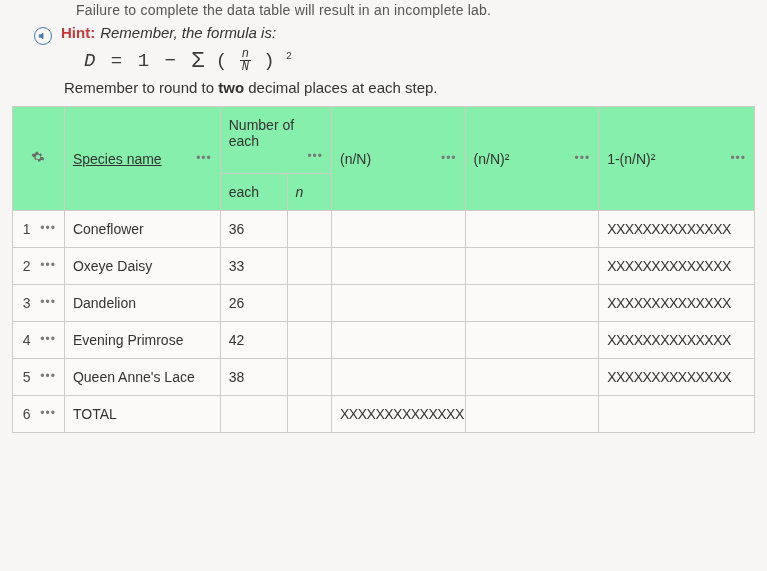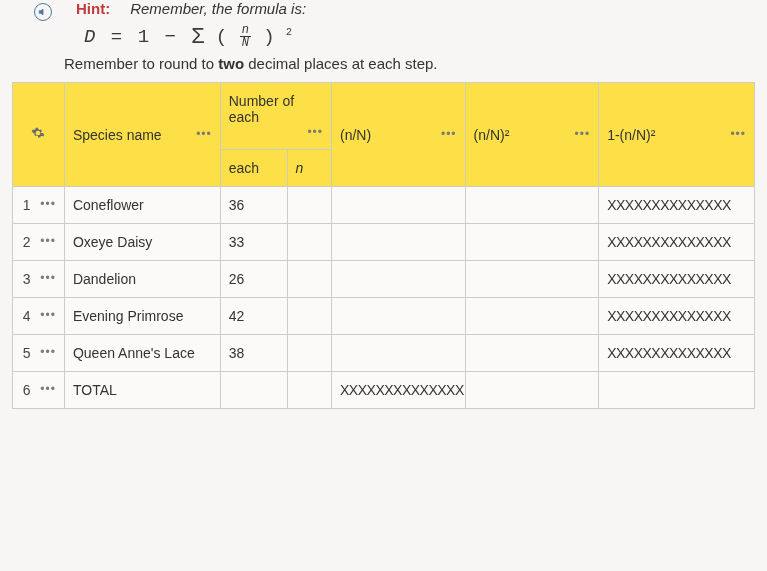--- a/index.html
+++ b/index.html
@@ -14,21 +14,21 @@
     .container { padding: 0 12px; }
     .top-note {
       font-size: 14px;
       color: #555;
       padding: 2px 0 6px 64px;
       letter-spacing: 0.2px;
     }
     .hint-row {
       display: flex;
       align-items: baseline;
-      gap: 20px;
+      gap: 5px;
       padding-left: 22px;
       font-size: 15px;
       text-align: right;
     }
     .speaker-icon {
       width: 18px; height: 18px;
       border: 1.5px solid #4a7aa6;
       border-radius: 50%;
       display: inline-flex;
       align-items: center; justify-content: center;
@@ -72,21 +72,21 @@
     }
     th, td {
       border: 1px solid #cfccc7;
       padding: 10px 8px;
       text-align: left;
       vertical-align: middle;
       color: #333;
       overflow: hidden;
       white-space: nowrap;
     }
-    th { font-weight: 500; background: #fde047; }
+    th { font-weight: 500; background: #86efac; }
     .gear-cell { text-align: center; }
     .gear-icon svg { width: 14px; height: 14px; }
     .dots {
       color: #7a7a7a;
       font-size: 12px;
       letter-spacing: 1px;
       float: right;
       margin-left: 4px;
     }
     .rownum-cell { text-align: center; white-space: nowrap; }
@@ -98,20 +98,21 @@
     col.c-nn { width: 18%; }
     col.c-nn2 { width: 18%; }
     col.c-one { width: 21%; }
     .xcell { letter-spacing: -0.5px; }
     .sup { font-size: 10px; vertical-align: super; }
   </style>
 </head>
 <body>
 
 <div class="container">
+  <div class="top-note">Failure to complete the data table will result in an incomplete lab.</div>
 
   <div class="hint-row">
     <span class="speaker-icon">
       <svg viewBox="0 0 24 24" fill="none" stroke="#4a7aa6" stroke-width="2">
         <polygon points="3,9 7,9 12,5 12,19 7,15 3,15" fill="#4a7aa6"></polygon>
       </svg>
     </span>
     <span class="hint-label">Hint:</span>
     <span class="hint-text">Remember, the formula is:</span>
   </div>
@@ -147,21 +148,21 @@
     </colgroup>
     <thead>
       <tr>
         <th rowspan="2" class="gear-cell">
           <span class="gear-icon">
             <svg viewBox="0 0 24 24" fill="#6b6b6b">
                 <path d="M12 8a4 4 0 100 8 4 4 0 000-8zm9 4a7 7 0 01-.1 1.2l2 1.6-2 3.4-2.4-1a7 7 0 01-2 .1l-.4 2.6h-4l-.4-2.6a7 7 0 01-2-1.1l-2.4 1-2-3.4 2-1.6A7 7 0 013 12a7 7 0 01.1-1.2l-2-1.6 2-3.4 2.4 1a7 7 0 012-1.1L8 3h4l.4 2.6a7 7 0 012 1.1l2.4-1 2 3.4-2 1.6c.1.4.2.8.2 1.3z"></path>
               </svg>
           </span>
         </th>
-        <th rowspan="2"><span style="white-space:normal;display:inline-block;">Species name</span><span class="dots">•••</span></th>
+        <th rowspan="2"><span style="white-space:normal;display:inline-block;text-decoration:underline;">Species name</span><span class="dots">•••</span></th>
         <th colspan="2"><span style="white-space:normal;display:inline-block;">Number of each</span><span class="dots">•••</span></th>
         <th rowspan="2"><span>(n/N)</span><span class="dots">•••</span></th>
         <th rowspan="2"><span>(n/N)²</span><span class="dots">•••</span></th>
         <th rowspan="2"><span>1-(n/N)²</span><span class="dots">•••</span></th>
       </tr>
       <tr>
         <th>each</th>
         <th style="font-style:italic;">n</th>
       </tr>
     </thead>

